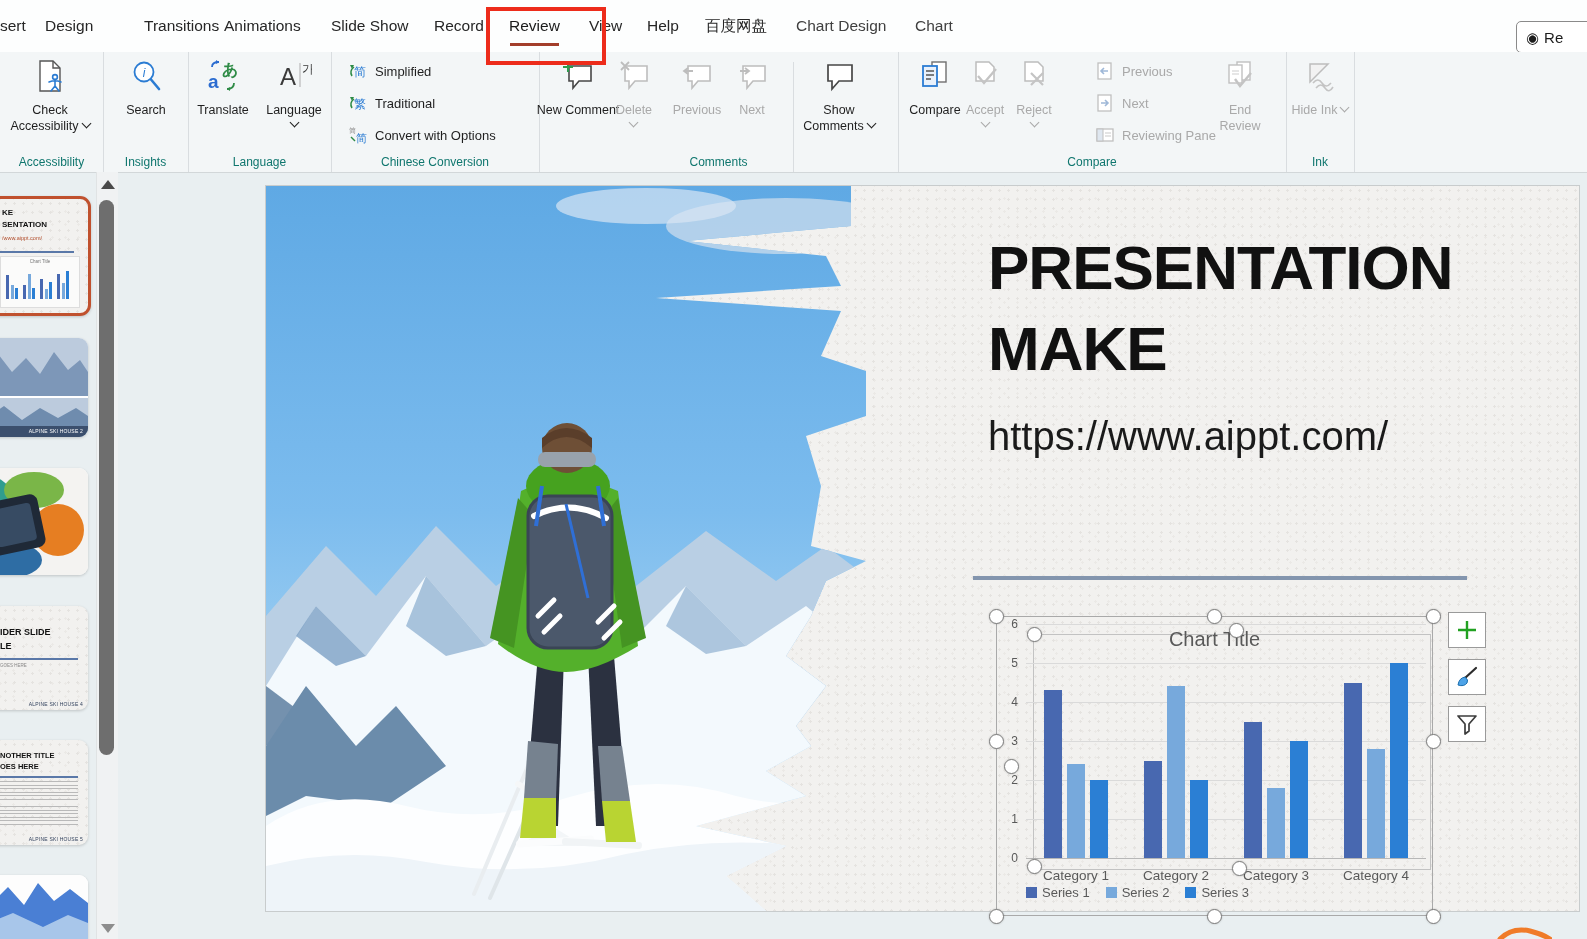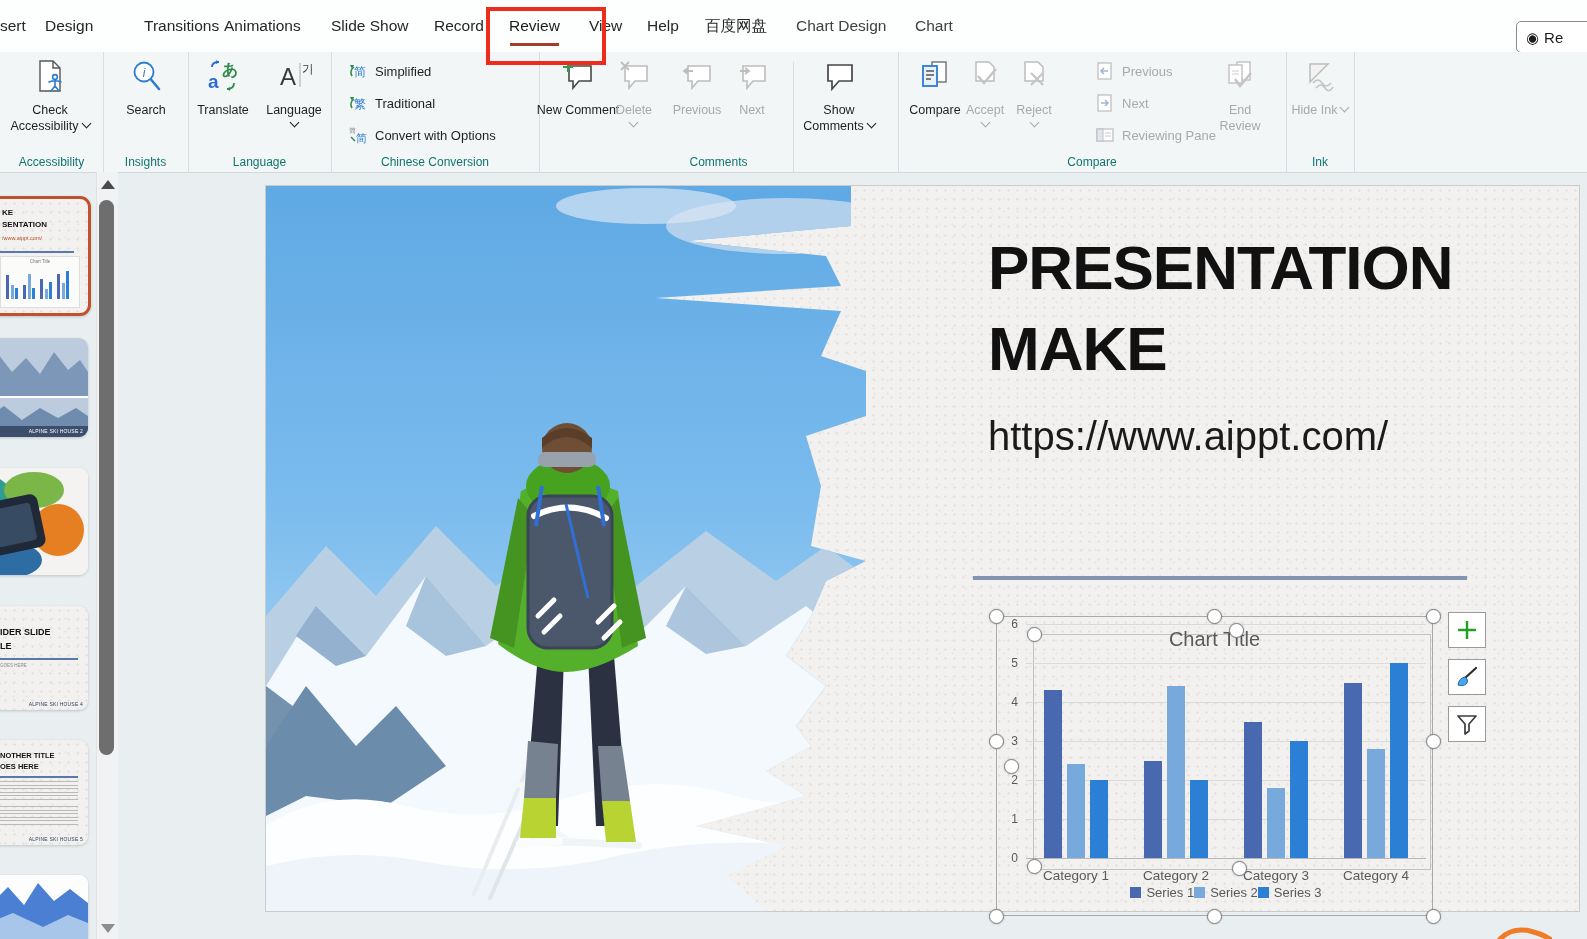--- a/index.html
+++ b/index.html
@@ -46,21 +46,21 @@
   
   .chart{position:absolute;left:730px;top:430px;width:437px;height:300px;}
   .chart .frame{position:absolute;left:0;top:0;right:0;bottom:0;border:1px solid #a9a9a9;}
   .chart .inner{position:absolute;left:37px;top:18px;width:396px;height:234px;border:1px solid #c2c2c2;}
   .c-title{position:absolute;left:0;right:0;top:12px;text-align:center;font-size:20px;color:#595959;}
   .gline{position:absolute;left:30px;width:400px;height:1px;background:#dadada;}
   .gline.axis{background:#b7b7b7;}
   .ytick{position:absolute;width:20px;text-align:right;font-size:12px;color:#595959;}
   .bar{position:absolute;bottom:58px;}
   .catlab{position:absolute;top:252px;width:100px;text-align:center;font-size:13.5px;color:#595959;}
-  .legend{position:absolute;left:30px;width:400px;top:269px;display:flex;justify-content:center;gap:0;font-size:13px;color:#595959;align-items:center;}
+  .legend{position:absolute;left:30px;width:400px;top:269px;display:flex;gap:16px;font-size:13px;color:#595959;align-items:center;}
   .legend .sw{width:11px;height:11px;display:inline-block;margin-right:5px;vertical-align:-1px;}
   .handle{position:absolute;width:13px;height:13px;border-radius:50%;background:#fff;border:1.6px solid #7d7d7d;box-shadow:0 0 2px rgba(0,0,0,.25);}
   .ctool{position:absolute;left:452px;width:36px;height:34px;background:#fff;border:1px solid #9a9a9a;display:flex;align-items:center;justify-content:center;}
   .orange-mark{position:absolute;left:1496px;top:925px;width:56px;height:14px;overflow:hidden;}
   svg{display:block;}
   text{font-family:"Liberation Sans",sans-serif;}
 </style>
 </head>
 <body>
 

